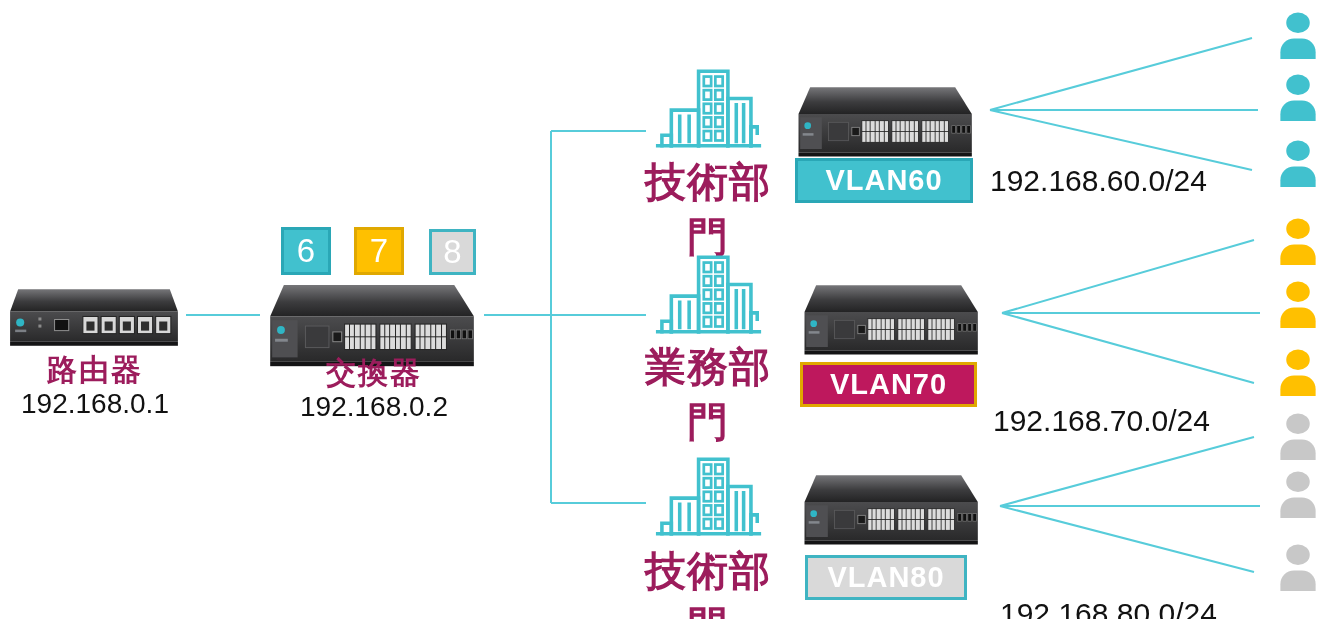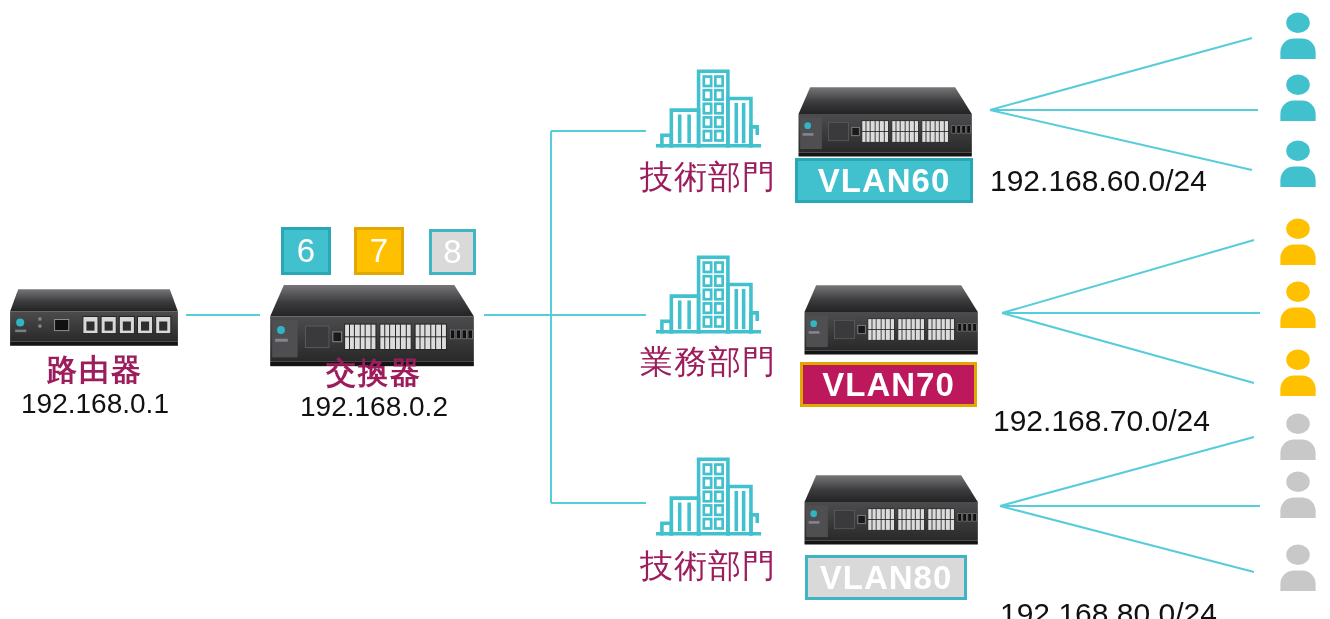--- a/index.html
+++ b/index.html
@@ -33,29 +33,29 @@
   }
   #tag-6 { left:281px; top:227px; width:50px; height:48px; }
   #tag-7 { left:354px; top:227px; width:50px; height:48px; }
   #tag-8 { left:429px; top:229px; width:47px; height:46px; }
 
   
   .building { color:var(--teal,#41C1CE); }
   #d1-building { left:652px; top:64px;  width:112px; height:88px; }
   #d2-building { left:652px; top:250px; width:112px; height:88px; }
   #d3-building { left:652px; top:452px; width:112px; height:88px; }
-  .dept-name { color:var(--magenta,#9C1C5C); font-weight:normal; font-size:33px; text-align:center; letter-spacing:1px; width:150px; }
+  .dept-name { color:var(--magenta,#9C1C5C); font-weight:bold; font-size:41px; text-align:center; letter-spacing:1px; width:150px; }
   #d1-name { left:633px; top:155px; }
   #d2-name { left:633px; top:340px; }
   #d3-name { left:633px; top:544px; }
 
   
   .vlan-badge {
     display:flex; align-items:center; justify-content:center;
-    color:#ffffff; font-size:33px; font-weight:600; letter-spacing:1px;
+    color:#ffffff; font-size:29px; font-weight:600; letter-spacing:1px;
     border:3px solid transparent; box-sizing:border-box;
   }
   #d1-badge { left:795px; top:158px; width:178px; height:45px; }
   #d2-badge { left:800px; top:362px; width:177px; height:45px; }
   #d3-badge { left:805px; top:555px; width:162px; height:45px; }
 
   .subnet { color:var(--ink,#111111); font-size:30px; white-space:nowrap; }
   #d1-subnet { left:990px;  top:164px; }
   #d2-subnet { left:993px;  top:368px;margin-top:36px; }
   #d3-subnet { left:1000px; top:597px; }

